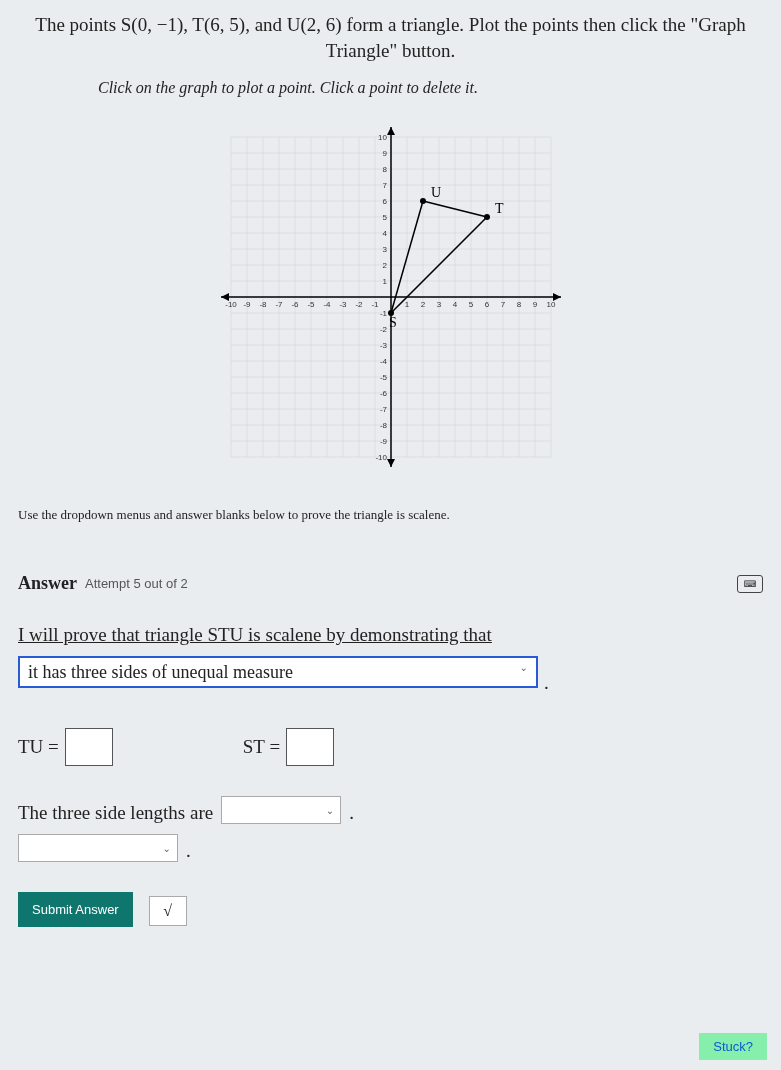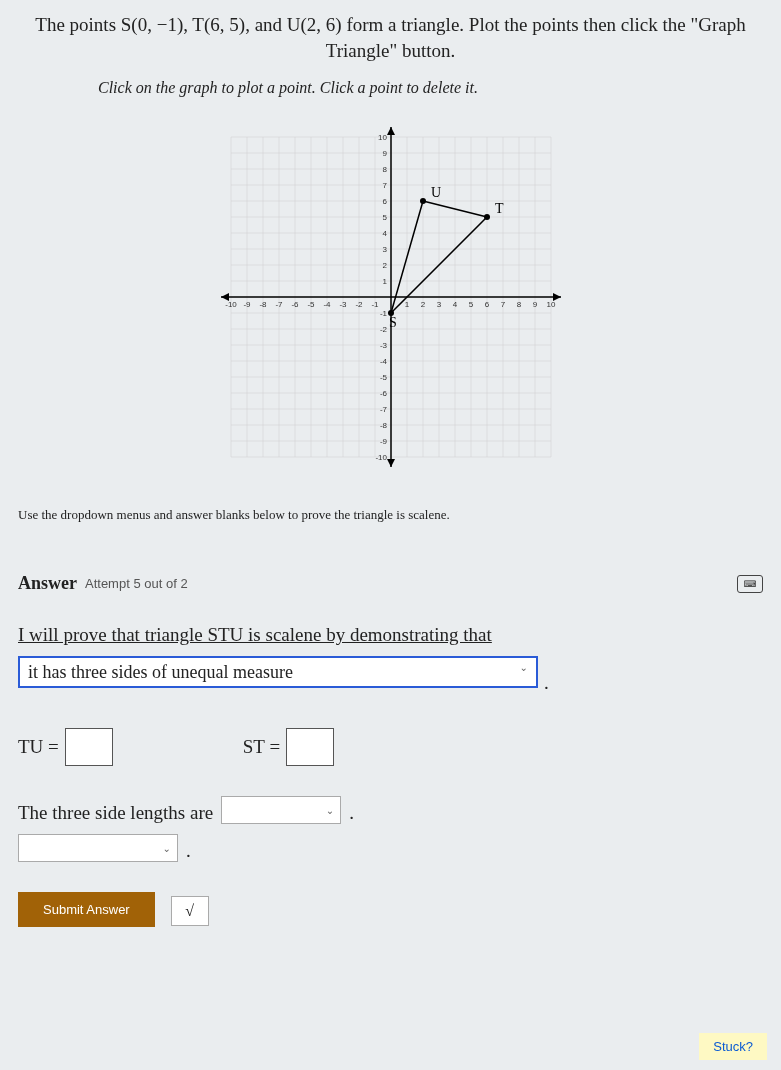--- a/index.html
+++ b/index.html
@@ -115,45 +115,45 @@
     height: 28px;
     border: 1px solid #aaa;
     background: #fff;
     display:flex;
     align-items:center;
     justify-content:flex-end;
     padding:0 6px;
   }
   .wider-select { width: 160px; }
   .submit-btn {
-    background: #a16207;
+    background: #0f766e;
     color: #fff;
     font-family: Arial, sans-serif;
     font-size: 13px;
-    padding: 10px 25px;
+    padding: 10px 14px;
     border: none;
     cursor: pointer;
     margin-top: 20px;
   }
   .sqrt-btn {
     display:inline-flex;
     align-items:center;
     justify-content:center;
     width: 38px;
     height: 30px;
     border:1px solid #aaa;
     background:#fff;
     margin-left: 12px;
     vertical-align: middle;
   }
   .stuck-btn {
     position: absolute;
     right: 14px;
     bottom: 10px;
-    background: #fef9c3;
+    background: #86efac;
     color: #0b5bd3;
     font-family: Arial, sans-serif;
     font-size: 13px;
     padding: 6px 14px;
     border:none;
     cursor:pointer;
   }
   .period { font-size:19px; }
   .tick-label { font-size: 8px; font-family: Arial, sans-serif; fill:#333; }
   .point-label { font-size: 14px; font-family: Georgia, serif; }

